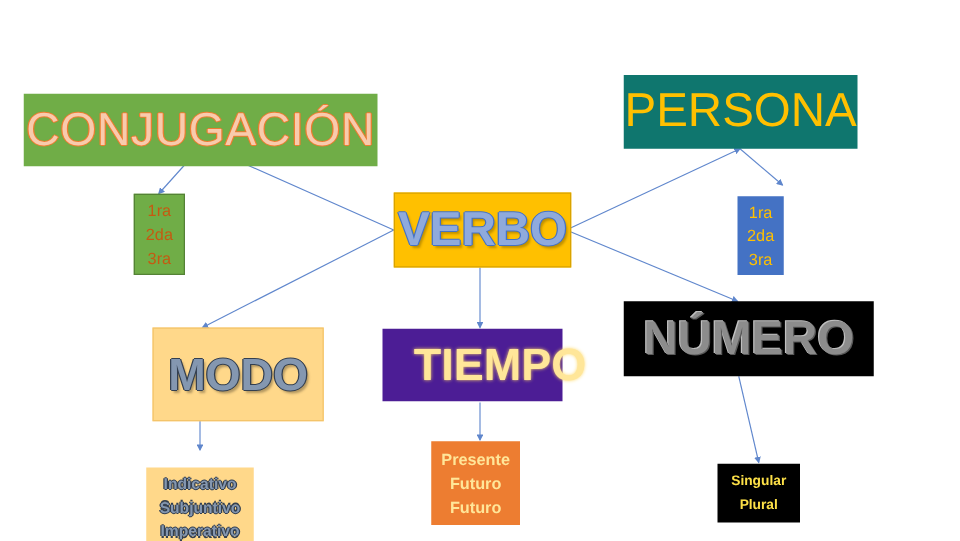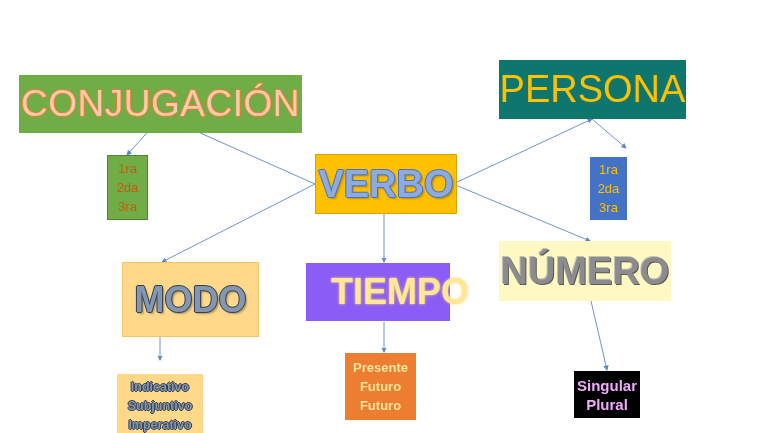--- a/index.html
+++ b/index.html
@@ -15,21 +15,21 @@
               text-shadow: 1px 1px 0 #595959, -1px -1px 0 #bfbfbf; }
   .t-modo { color:#8497b0; font-size:36px; font-weight:bold;
             text-shadow: 1px 0 0 #333f50, -1px 0 0 #333f50, 0 1px 0 #333f50, 0 -1px 0 #333f50, 2px 2px 2px rgba(0,0,0,0.3); }
   .t-tiempo { color:#ffe699; font-size:36px; font-weight:bold;
               text-shadow: 0 0 3px #ffd966; }
   .s-conj { color:#c55a11; font-size:13px; line-height:19px; }
   .s-pers { color:#ffc000; font-size:13px; line-height:19px; }
   .s-modo { color:#8497b0; font-weight:bold; font-size:12.5px; line-height:19px;
             text-shadow: 1px 0 0 #333f50, -1px 0 0 #333f50, 0 1px 0 #333f50, 0 -1px 0 #333f50; }
   .s-tiempo { color:#ffe699; font-weight:bold; font-size:13px; line-height:19px; }
-  .s-num { color:#f0abfc; font-weight:bold; font-size:15px; line-height:19px; }
+  .s-num { color:#fde047; font-weight:bold; font-size:11px; line-height:19px; }
 </style>
 </head>
 <body>
 
 <svg class="edges" viewBox="0 0 768 433">
   <defs>
     <marker id="ah" markerWidth="6" markerHeight="6" refX="5" refY="3" orient="auto">
       <path d="M0,0 L6,3 L0,6 z" fill="#4472c4"></path>
     </marker>
   </defs>
@@ -81,28 +81,28 @@
 
 <div class="box" style="left:92px;top:262px;width:137px;height:75px;background:#ffd88a;border:1px solid #f4c46a;margin-left:30px;">
   <span class="t-modo">MODO</span>
 </div>
 <div class="box" style="left:117px;top:361px;width:86px;height:65px;background:#ffd88a;margin-top:13px;">
   <span class="s-modo">Indicativo</span>
   <span class="s-modo">Subjuntivo</span>
   <span class="s-modo">Imperativo</span>
 </div>
 
-<div class="box" style="left:306px;top:263px;width:144px;height:58px;background:#8b5cf6;padding-left:44px;">
+<div class="box" style="left:306px;top:263px;width:144px;height:58px;background:#4c1d95;padding-left:44px;">
   <span class="t-tiempo">TIEMPO</span>
 </div>
 <div class="box" style="left:345px;top:353px;width:71px;height:67px;background:#ed7d31;">
   <span class="s-tiempo">Presente</span>
   <span class="s-tiempo">Futuro</span>
   <span class="s-tiempo">Futuro</span>
 </div>
 
-<div class="box" style="left:499px;top:241px;width:172px;height:60px;background:#fef9c3;">
+<div class="box" style="left:499px;top:241px;width:200px;height:60px;background:#000000;">
   <span class="t-numero">NÚMERO</span>
 </div>
 <div class="box" style="left:574px;top:371px;width:66px;height:47px;background:#000000;">
   <span class="s-num">Singular</span>
   <span class="s-num">Plural</span>
 </div>
 
 </body></html>

